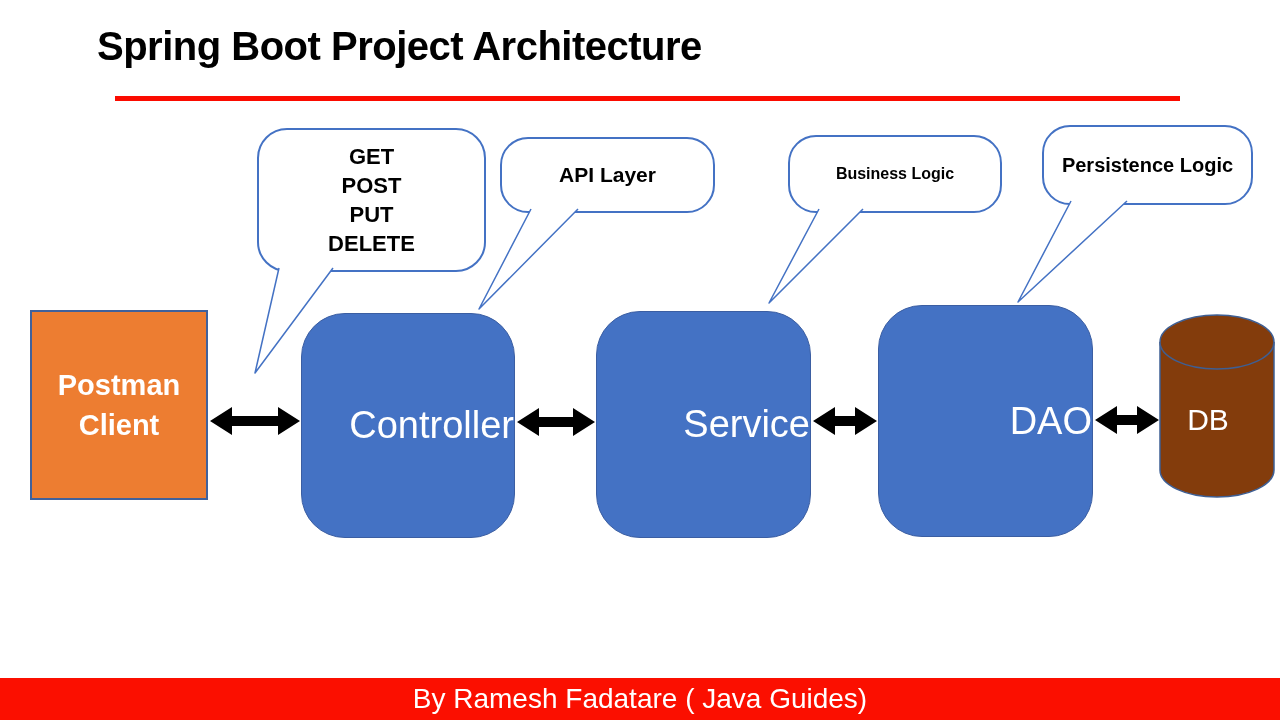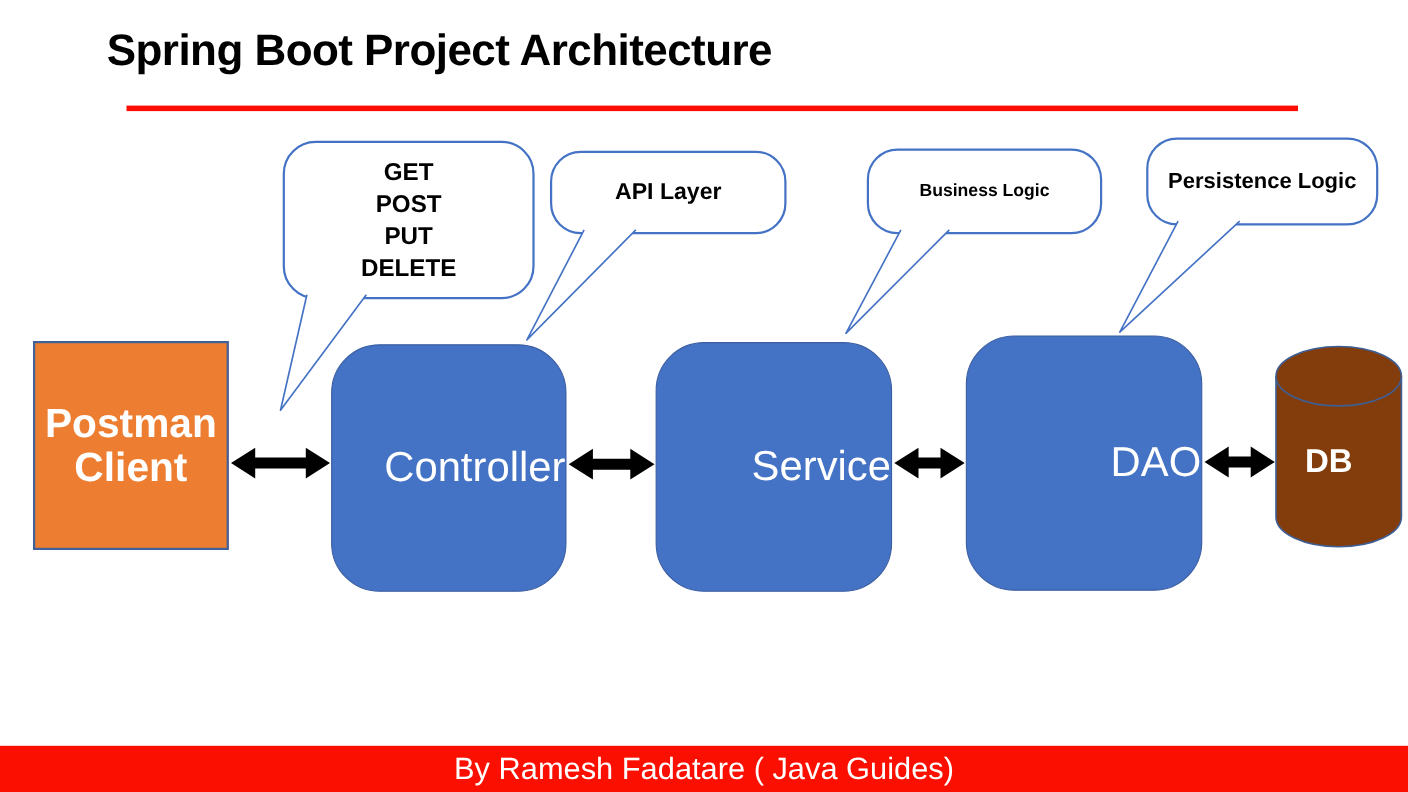--- a/index.html
+++ b/index.html
@@ -31,33 +31,33 @@
   .callout-persistence{left:1042px;top:125px;width:211px;height:80px;font-size:20px;}
 
   
   .node{
     display:flex;align-items:center;justify-content:center;flex-direction:column;
     color:#fff;z-index:3;box-sizing:border-box;text-align:center;
   }
   .node-postman{
     left:30px;top:310px;width:178px;height:190px;
     background:#ed7d31;border:2.5px solid #41619b;
-    font-size:37px;font-weight:bold;line-height:40px;
+    font-size:29px;font-weight:bold;line-height:40px;
   }
   .node-blue{
     background:#4472c4;border:1.5px solid #3b5ea2;border-radius:44px;
     font-size:38px;font-weight:400;align-items:flex-end;
   }
   .node-controller{left:301px;top:313px;width:214px;height:225px;}
   .node-service{left:596px;top:311px;width:215px;height:227px;}
   .node-dao{left:878px;top:305px;width:215px;height:232px;}
   .db-label{
     left:1160px;top:398px;width:96px;height:44px;
     display:flex;align-items:center;justify-content:center;
-    color:#fff;font-size:30px;font-weight:700;z-index:5;
+    color:#fff;font-size:30px;font-weight:400;z-index:5;
   }
 
   
   .svg-under{left:0;top:0;z-index:2;}
   .svg-over{left:0;top:0;z-index:4;}
 
   
   .footer{
     left:0;top:678px;width:1280px;height:42px;background:#fb0f00;
     display:flex;align-items:center;justify-content:center;

